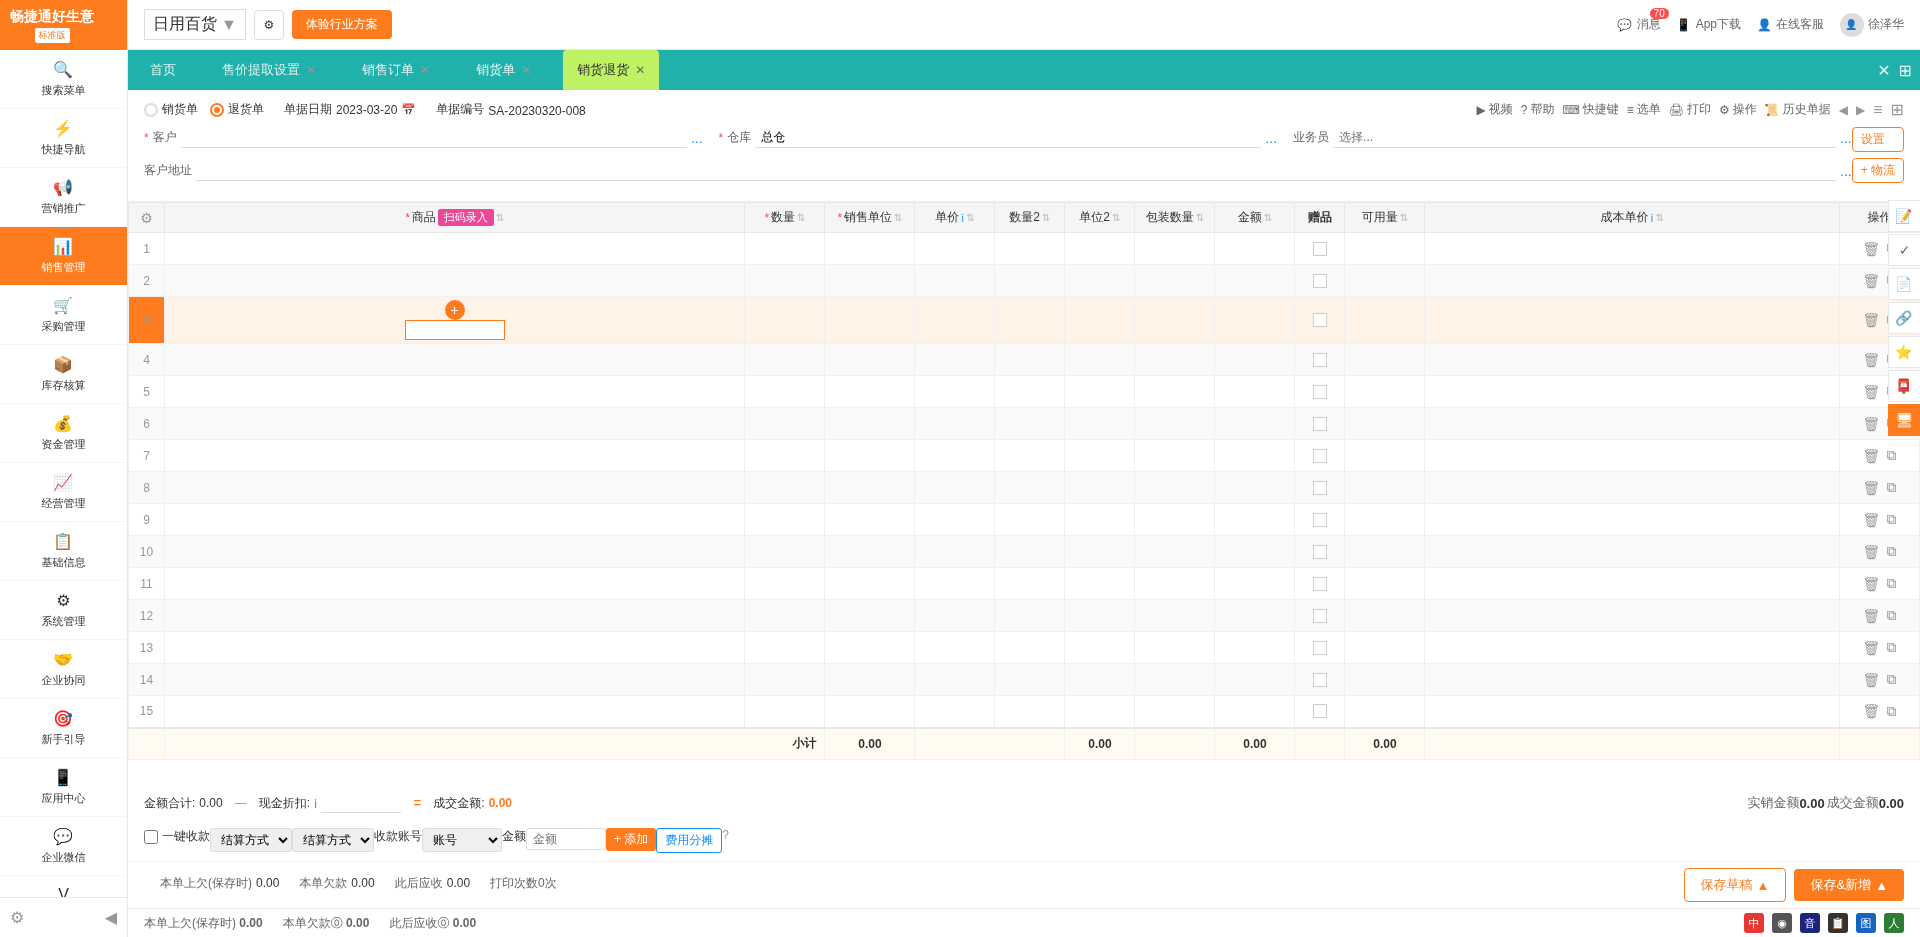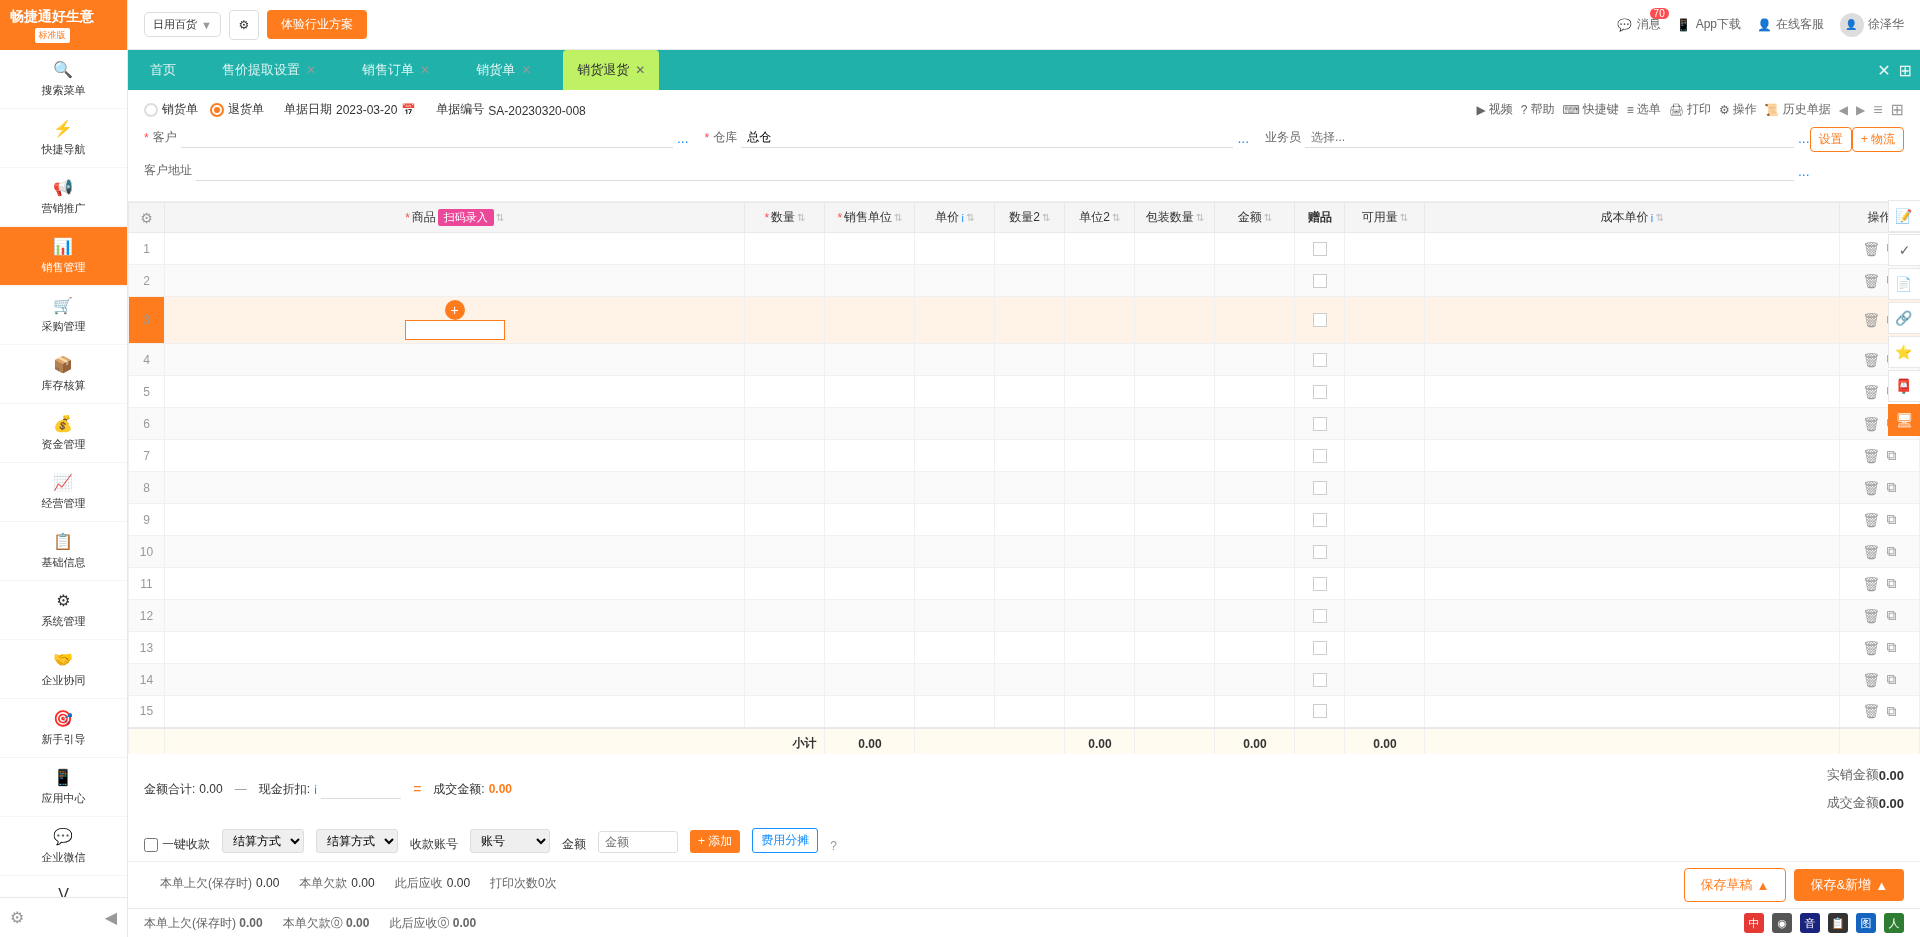--- a/index.html
+++ b/index.html
@@ -19,21 +19,21 @@
     .sidebar-item .item-label { font-size: 11px; text-align: center; }
     .sidebar-item.active .item-label { color: #fff; }
     .sidebar-bottom { padding: 10px; display: flex; justify-content: space-between; border-top: 1px solid #e8e8e8; }
 
     
     .main { flex: 1; display: flex; flex-direction: column; overflow: hidden; }
 
     
     .topbar { background: #fff; height: 50px; display: flex; align-items: center; justify-content: space-between; padding: 0 16px; border-bottom: 1px solid #e8e8e8; flex-shrink: 0; }
     .topbar-left { display: flex; align-items: center; gap: 8px; }
-    .topbar-select { display: flex; align-items: center; gap: 4px; border: 1px solid #ddd; border-radius: 5px; padding: 4px 8px; font-size: 11px; cursor: pointer; }
+    .topbar-select { display: flex; align-items: center; gap: 4px; border: 1px solid #ddd; border-radius: 0; padding: 4px 8px; font-size: 16px; cursor: pointer; }
     .topbar-settings-btn { width: 30px; height: 30px; border: 1px solid #ddd; border-radius: 4px; display: flex; align-items: center; justify-content: center; cursor: pointer; }
     .topbar-experience-btn { background: #ff7c1e; color: #fff; border: none; border-radius: 4px; padding: 6px 14px; font-size: 12px; cursor: pointer; }
     .topbar-right { display: flex; align-items: center; gap: 16px; }
     .topbar-icon-item { display: flex; align-items: center; gap: 4px; font-size: 12px; cursor: pointer; color: #666; position: relative; }
     .notification-badge { background: #ff4d4f; color: #fff; border-radius: 10px; font-size: 10px; padding: 0 4px; min-width: 16px; text-align: center; position: absolute; top: -8px; right: -8px; }
     .user-avatar { width: 24px; height: 24px; border-radius: 50%; background: #ddd; display: flex; align-items: center; justify-content: center; font-size: 10px; }
 
     
     .tabbar { background: #20b2aa; display: flex; align-items: center; padding: 0 8px; height: 40px; flex-shrink: 0; justify-content: space-between; }
     .tabbar-left { display: flex; align-items: center; gap: 18px; height: 100%; }
@@ -90,21 +90,21 @@
 
     
     .plus-btn { width: 20px; height: 20px; background: #ff7c1e; color: #fff; border-radius: 50%; display: flex; align-items: center; justify-content: center; font-size: 14px; cursor: pointer; margin: 0 auto; }
     .bottom-calc { display: flex; align-items: center; gap: 12px; padding: 8px 16px; font-size: 12px; }
     .calc-field { display: flex; align-items: center; gap: 4px; }
     .calc-separator { color: #999; }
     .calc-equals { color: #ff7c1e; font-size: 14px; }
     .calc-info-icon { color: #1890ff; cursor: pointer; }
     .result-value { color: #ff7c1e; font-weight: bold; }
 
-    .bottom-payment { display: flex; align-items: flex-end; gap: 12px; padding: 4px 16px 8px; font-size: 12px; }
+    .bottom-payment { display: flex; align-items: flex-start; gap: 0; padding: 4px 16px 8px; font-size: 12px; }
     .checkbox-label { display: flex; align-items: center; gap: 4px; }
     .bottom-checkbox { width: 14px; height: 14px; border: 1px solid #ccc; }
     .payment-select { border: 1px solid #ddd; border-radius: 3px; padding: 3px 6px; font-size: 12px; min-width: 80px; }
     .payment-input { border: 1px solid #ddd; border-radius: 3px; padding: 3px 6px; font-size: 12px; width: 80px; }
     .add-btn { background: #ff7c1e; color: #fff; border: none; border-radius: 3px; padding: 3px 8px; font-size: 12px; cursor: pointer; display: flex; align-items: center; gap: 3px; }
     .split-btn { border: 1px solid #1890ff; color: #1890ff; background: #fff; border-radius: 3px; padding: 3px 8px; font-size: 12px; cursor: pointer; }
     .question-icon { color: #999; cursor: pointer; }
 
     .bottom-summary { display: flex; align-items: center; gap: 20px; padding: 4px 16px 8px; font-size: 12px; color: #666; }
     .summary-item { display: flex; align-items: center; gap: 4px; }
@@ -354,21 +354,21 @@
               </div>
             </div>
             <div class="form-fields-row">
               <div class="form-field">
                 <span class="form-field-label">客户地址</span>
                 <input class="form-field-input" style="width: 200px;">
                 <span class="dots-btn">...</span>
               </div>
             </div>
           </div>
-          <div style="display:flex;flex-direction:row;margin-left:auto;">
+          <div style="display:flex;flex-direction:column;gap:6px;margin-left:auto;">
             <button class="quick-btn" style="display:flex;align-items:center;gap:3px;">设置</button>
             <button class="quick-btn">+ 物流</button>
           </div>
         </div>
       </div>
 
       <div class="table-container">
         <table class="data-table">
           <thead>
             <tr>
@@ -839,21 +839,21 @@
           <div class="calc-field">
             <span>现金折扣:</span>
             <span class="calc-info-icon">ℹ</span>
             <input style="width: 80px; border-top: none; border-right: none; border-left: none; border-image: initial; border-bottom: 1px solid rgb(221, 221, 221); padding: 2px 4px; font-size: 12px;">
           </div>
           <span class="calc-equals">=</span>
           <div class="calc-field">
             <span>成交金额:</span>
             <span class="result-value">0.00</span>
           </div>
-          <div style="margin-left:auto;display:flex;flex-direction:column;gap:2px;">
+          <div style="margin-left:auto;display:flex;flex-direction:row;gap:2px;">
             <div class="total-row">
               <span class="total-label">实销金额</span>
               <span class="total-value">0.00</span>
             </div>
             <div class="total-row">
               <span class="total-label">成交金额</span>
               <span class="total-value">0.00</span>
             </div>
           </div>
         </div>

